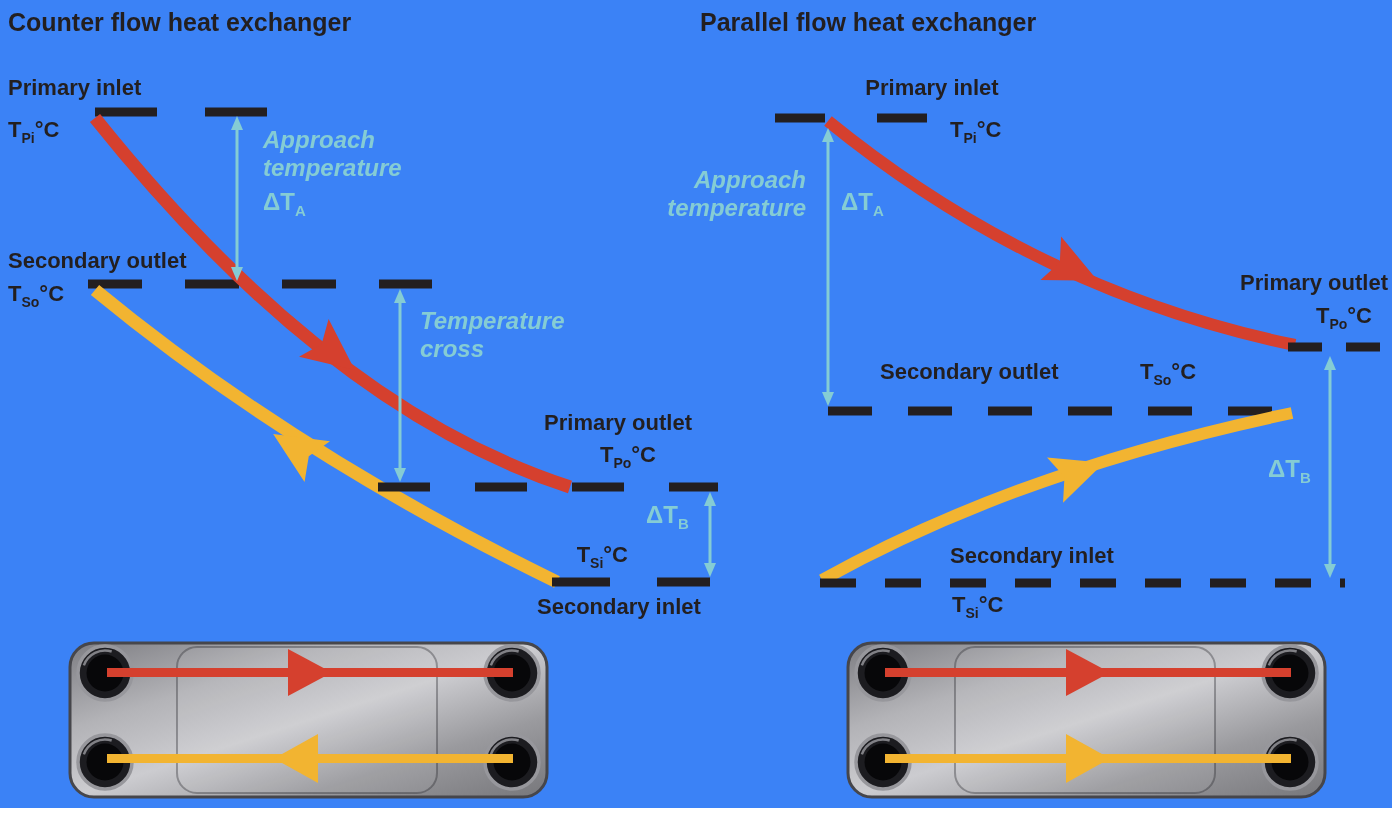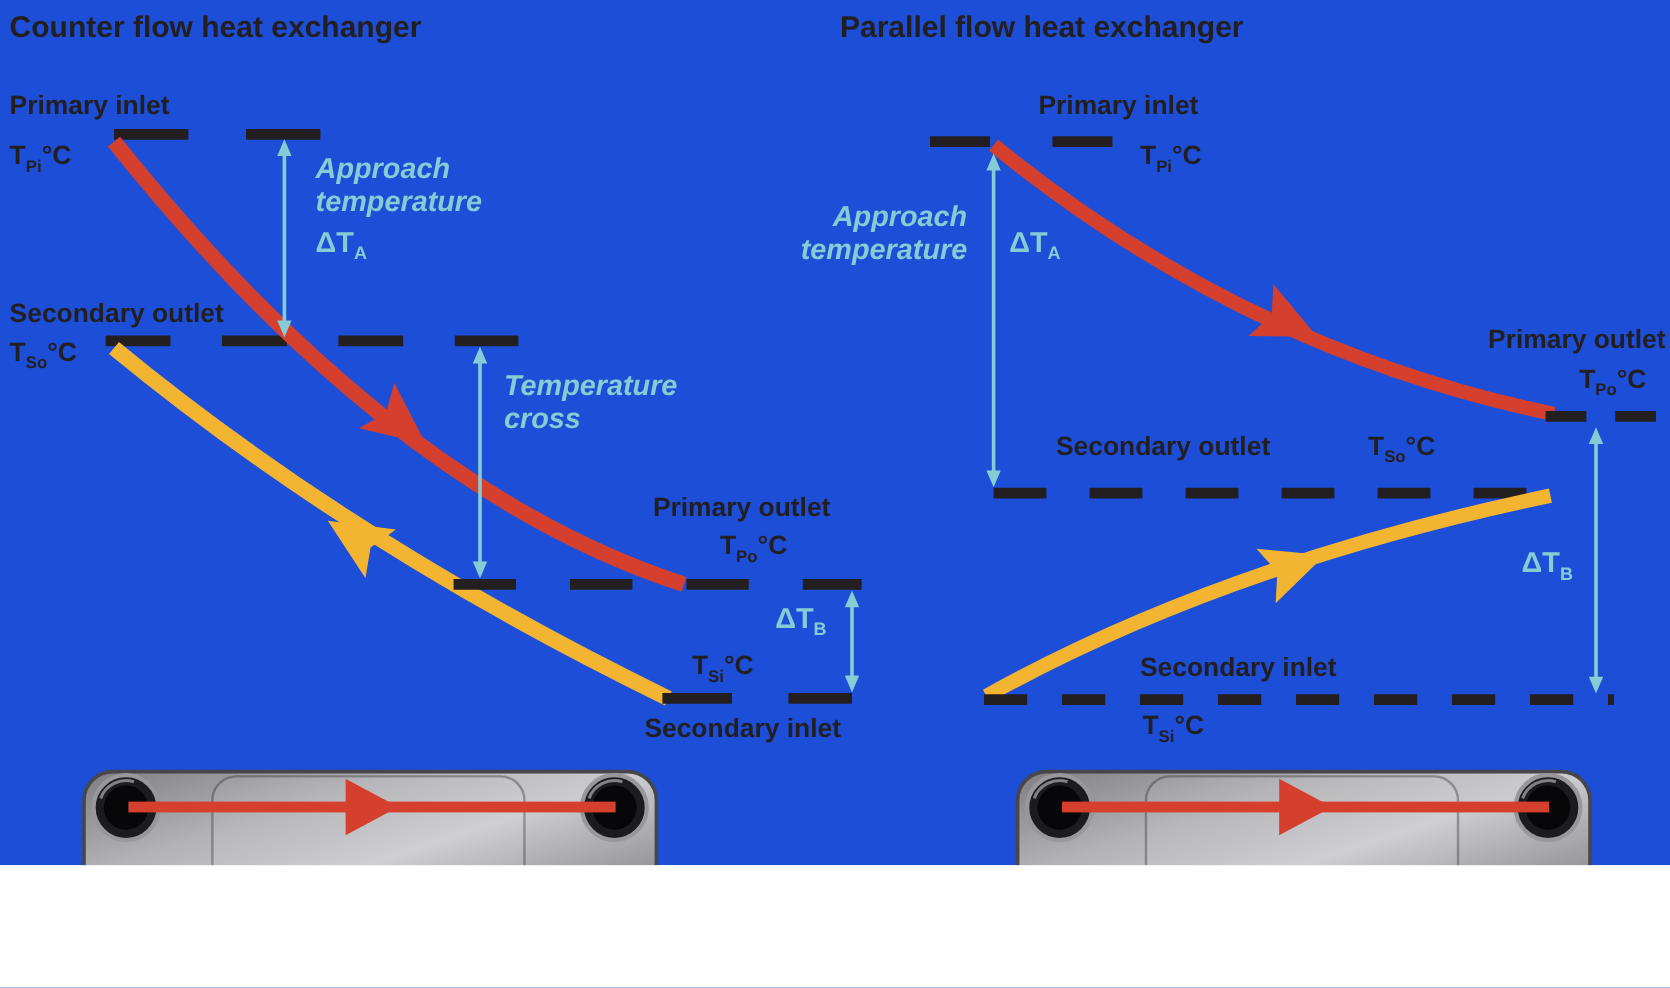--- a/index.html
+++ b/index.html
@@ -1,16 +1,16 @@
 <!DOCTYPE html>
 <html style="--hot: #d5402e; --cold: #f2b431; --teal: #85ccd4; --ink: #231f20;"><head>
 <meta charset="utf-8">
 <style>
   html,body{margin:0;padding:0;background:#ffffff;}
-  #stage{position:relative;width:1392px;height:721px;background:#1d4ed8;overflow:hidden;
+  #stage{position:relative;width:1392px;height:808px;background:#3b82f6;overflow:hidden;
          font-family:"Liberation Sans", sans-serif;}
   svg{position:absolute;left:0;top:0;}
   text{font-family:"Liberation Sans", sans-serif;}
   .blk{fill:var(--ink);font-weight:bold;font-size:22px;}
   .title{font-size:25px;}
   .sub{font-size:14px;}
   .subd{font-size:15px;}
   .teal-text{fill:var(--teal);font-size:24px;font-style:italic;font-weight:bold;}
   .teal-dt{fill:var(--teal);font-size:24px;font-style:normal;font-weight:bold;}
   .dash{stroke:var(--ink);stroke-width:9;fill:none;}

